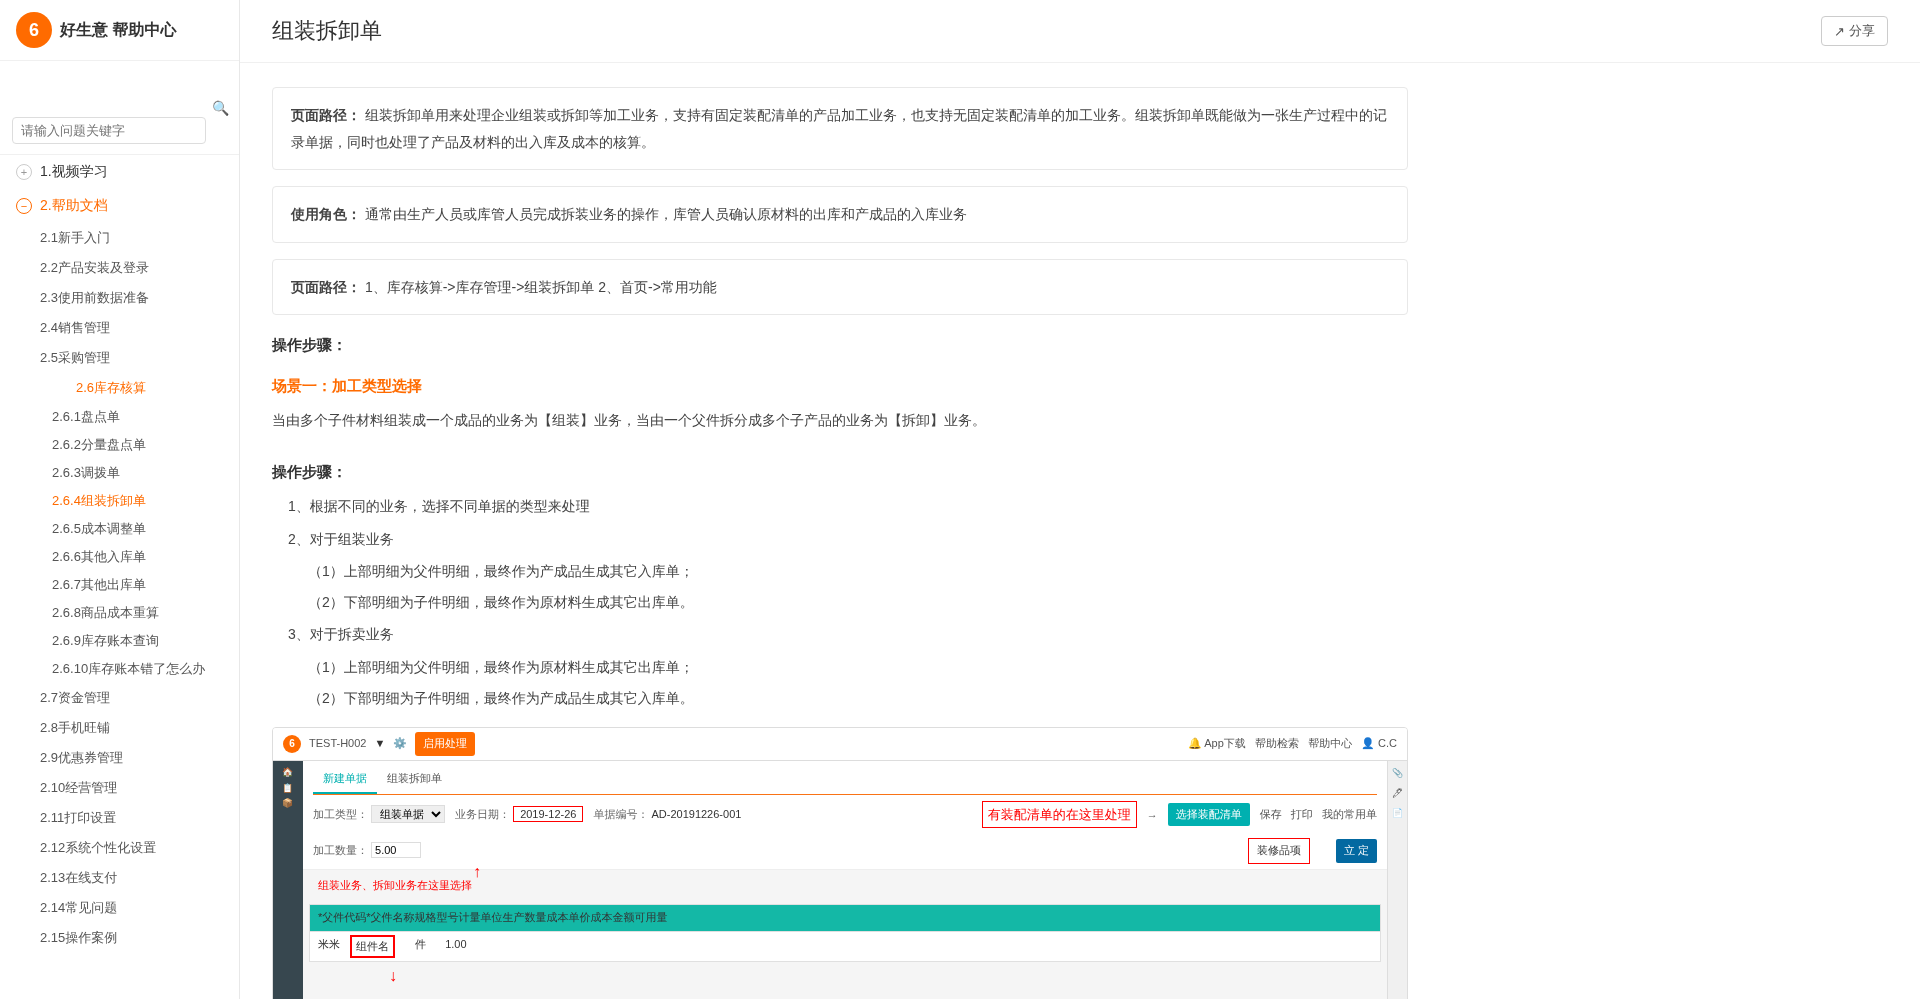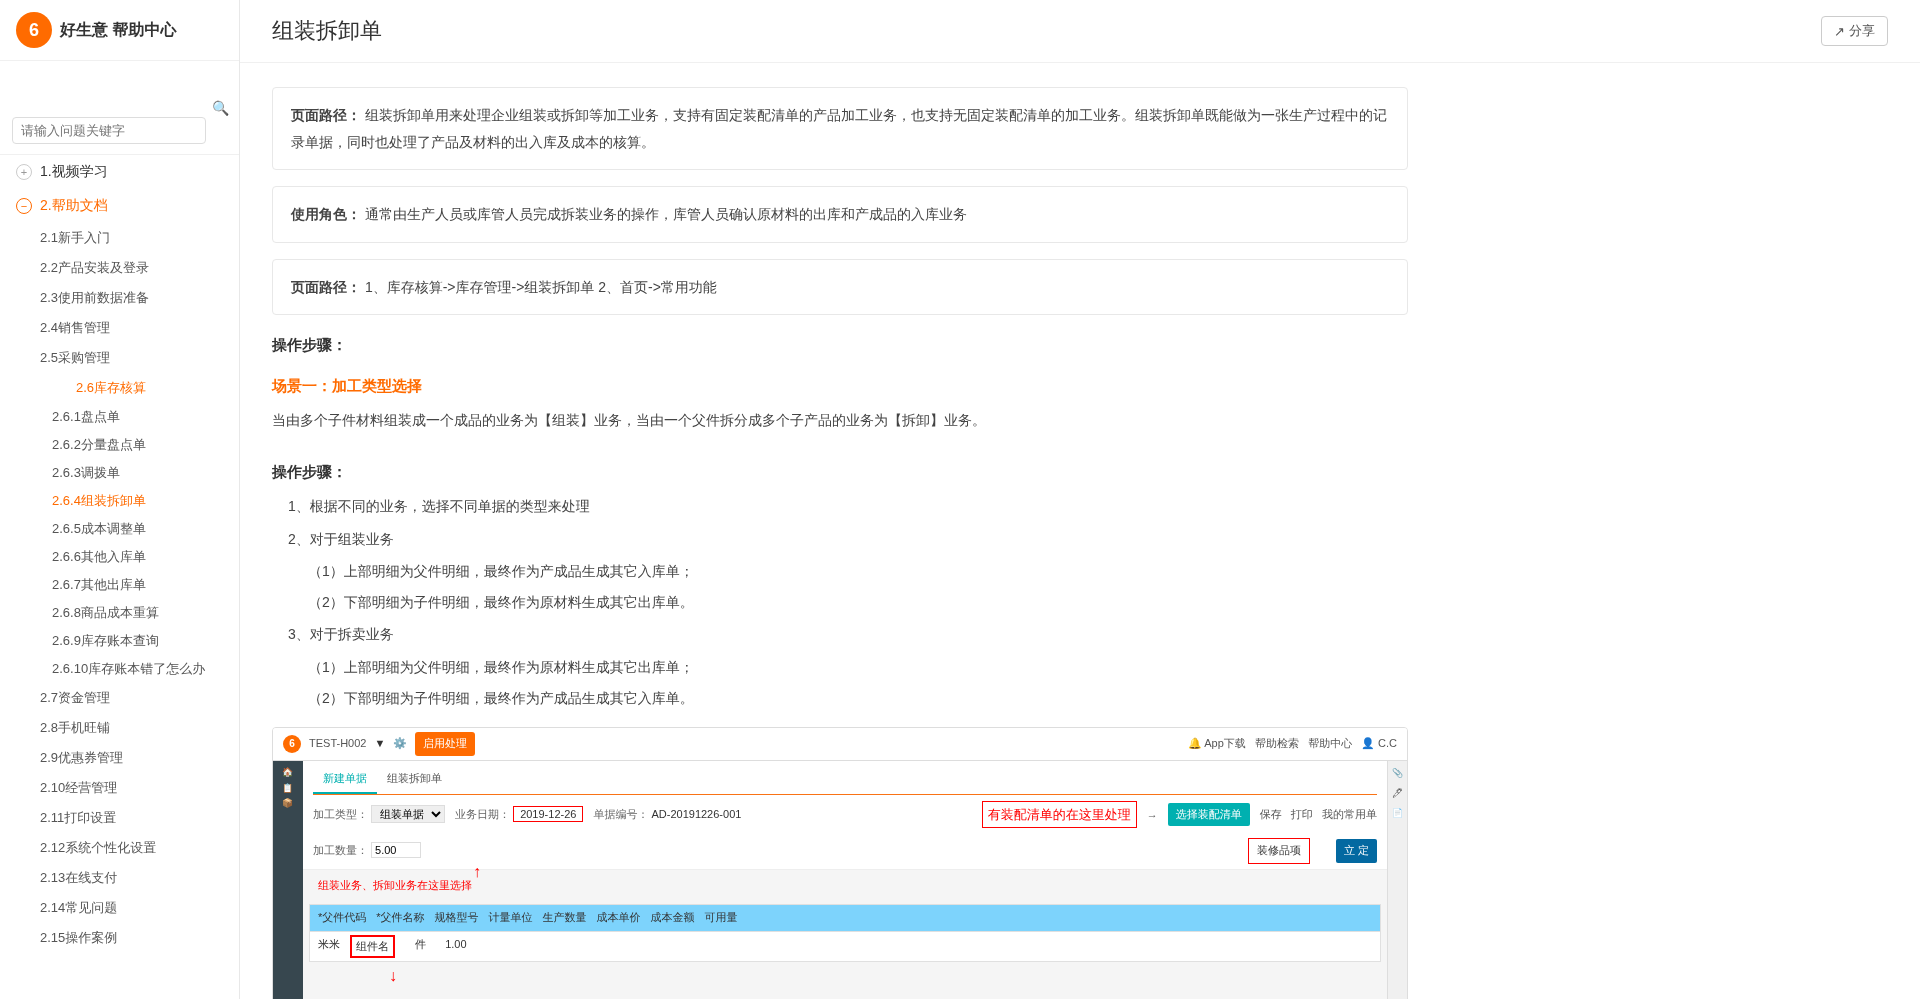--- a/index.html
+++ b/index.html
@@ -399,21 +399,21 @@
               </div>
             </div>
 
             <div style="position:relative; padding:2px 10px; font-size:11px;">
               <span style="color:red; font-size:11px; border:1px solid transparent; padding:1px 4px; display:inline-block; margin-top:2px;">组装业务、拆卸业务在这里选择</span>
               
               <span style="color:red; font-size:16px; position:absolute; left:170px; top:-12px;">↑</span>
             </div>
 
             <div style="background:#fff; margin:4px 6px; border:1px solid #e0e0e0; font-size:11px;">
-              <div style="background:#7dd3fc; padding:3px 8px; font-size:11px; border-bottom:1px solid #e0e0e0; display:flex; gap:10px;">
+              <div style="background:#14b8a6; padding:3px 8px; font-size:11px; border-bottom:1px solid #e0e0e0; display:flex; ">
                 <span>*父件代码</span>
                 <span>*父件名称</span>
                 <span>规格型号</span>
                 <span>计量单位</span>
                 <span>生产数量</span>
                 <span>成本单价</span>
                 <span>成本金额</span>
                 <span>可用量</span>
               </div>
               <div style="display:flex; gap:10px; padding:3px 8px;">

